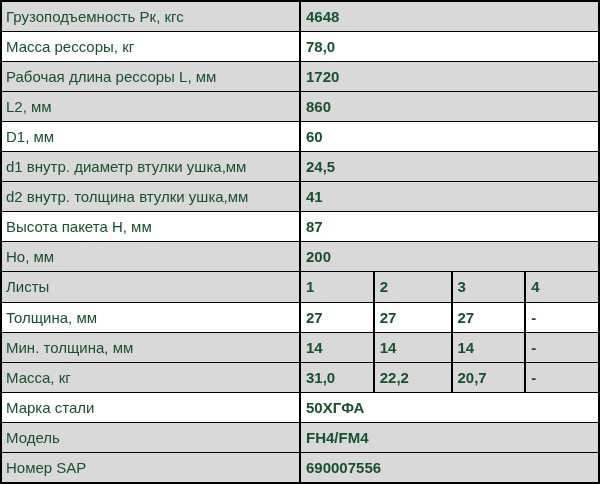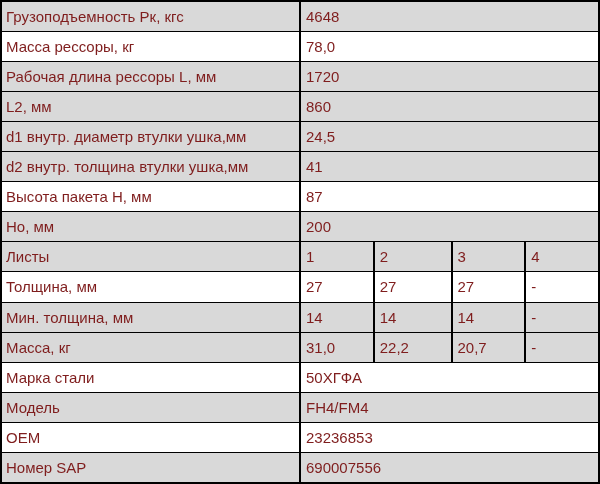--- a/index.html
+++ b/index.html
@@ -7,39 +7,39 @@
     padding: 0;
     background: #ffffff;
     font-family: "Liberation Sans", "DejaVu Sans", sans-serif;
   }
   #spec-table {
     width: 600px;
     height: 484px;
     border-collapse: collapse;
     table-layout: fixed;
     font-size: 15px;
-    color: #7f1d1d;
+    color: #14532d;
   }
   #spec-table td {
     border-top: 1px solid #000000;
     border-bottom: 1px solid #000000;
     border-left: 2px solid #000000;
     border-right: 2px solid #000000;
     padding: 0 4px;
     height: 21px;
     line-height: 21px;
     overflow: hidden;
     white-space: nowrap;
     vertical-align: middle;
   }
   #spec-table { border: 2px solid #000000; }
   #spec-table tr.alt td { background: #d9d9d9; }
   #spec-table tr.plain td { background: #ffffff; }
   #spec-table td.row-label { font-weight: normal; }
-  #spec-table td.row-value { font-weight: normal; padding-left: 5px; margin-left: 17px; }
+  #spec-table td.row-value { font-weight: bold; padding-left: 5px; margin-left: 17px; }
 </style>
 </head>
 <body>
 
 <table id="spec-table">
   <colgroup>
     <col style="width:296px">
     <col style="width:73px">
     <col style="width:77px">
     <col style="width:73px">
@@ -54,20 +54,24 @@
         <td class="row-label">Масса рессоры, кг</td>
         <td class="row-value" colspan="4">78,0</td>
       </tr>
       <tr class="alt">
         <td class="row-label">Рабочая длина рессоры L, мм</td>
         <td class="row-value" colspan="4">1720</td>
       </tr>
       <tr class="alt">
         <td class="row-label">L2, мм</td>
         <td class="row-value" colspan="4">860</td>
+      </tr>
+      <tr class="plain">
+        <td class="row-label">D1, мм</td>
+        <td class="row-value" colspan="4">60</td>
       </tr>
       <tr class="alt">
         <td class="row-label">d1 внутр. диаметр втулки ушка,мм</td>
         <td class="row-value" colspan="4">24,5</td>
       </tr>
       <tr class="alt">
         <td class="row-label">d2 внутр. толщина втулки ушка,мм</td>
         <td class="row-value" colspan="4">41</td>
       </tr>
       <tr class="plain">
@@ -107,22 +111,18 @@
         <td class="row-value">-</td>
       </tr>
       <tr class="plain">
         <td class="row-label">Марка стали</td>
         <td class="row-value" colspan="4">50ХГФА</td>
       </tr>
       <tr class="alt">
         <td class="row-label">Модель</td>
         <td class="row-value" colspan="4">FH4/FM4</td>
       </tr>
-      <tr class="plain">
-        <td class="row-label">OEM</td>
-        <td class="row-value" colspan="4">23236853</td>
-      </tr>
       <tr class="alt">
         <td class="row-label">Номер SAP</td>
         <td class="row-value" colspan="4">690007556</td>
       </tr>
     </tbody>
 </table>
 
 </body></html>

